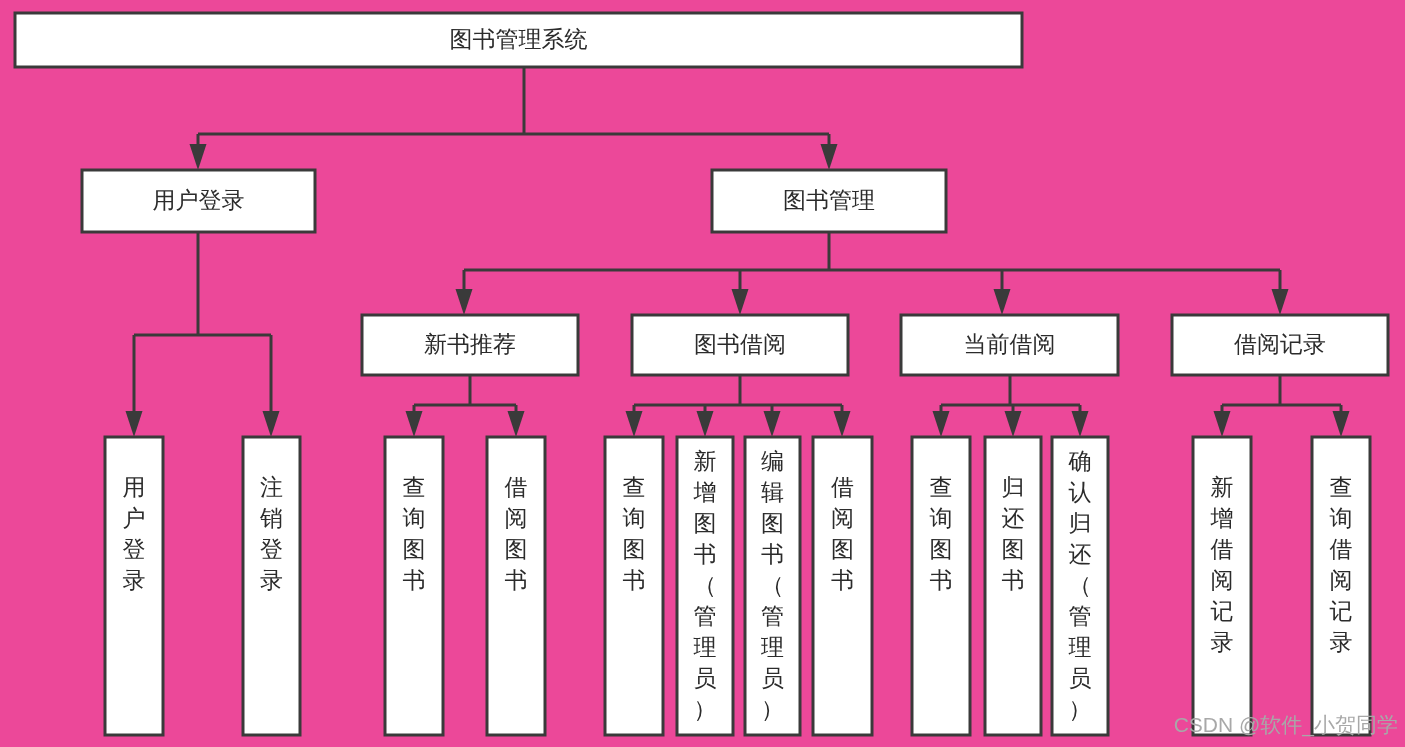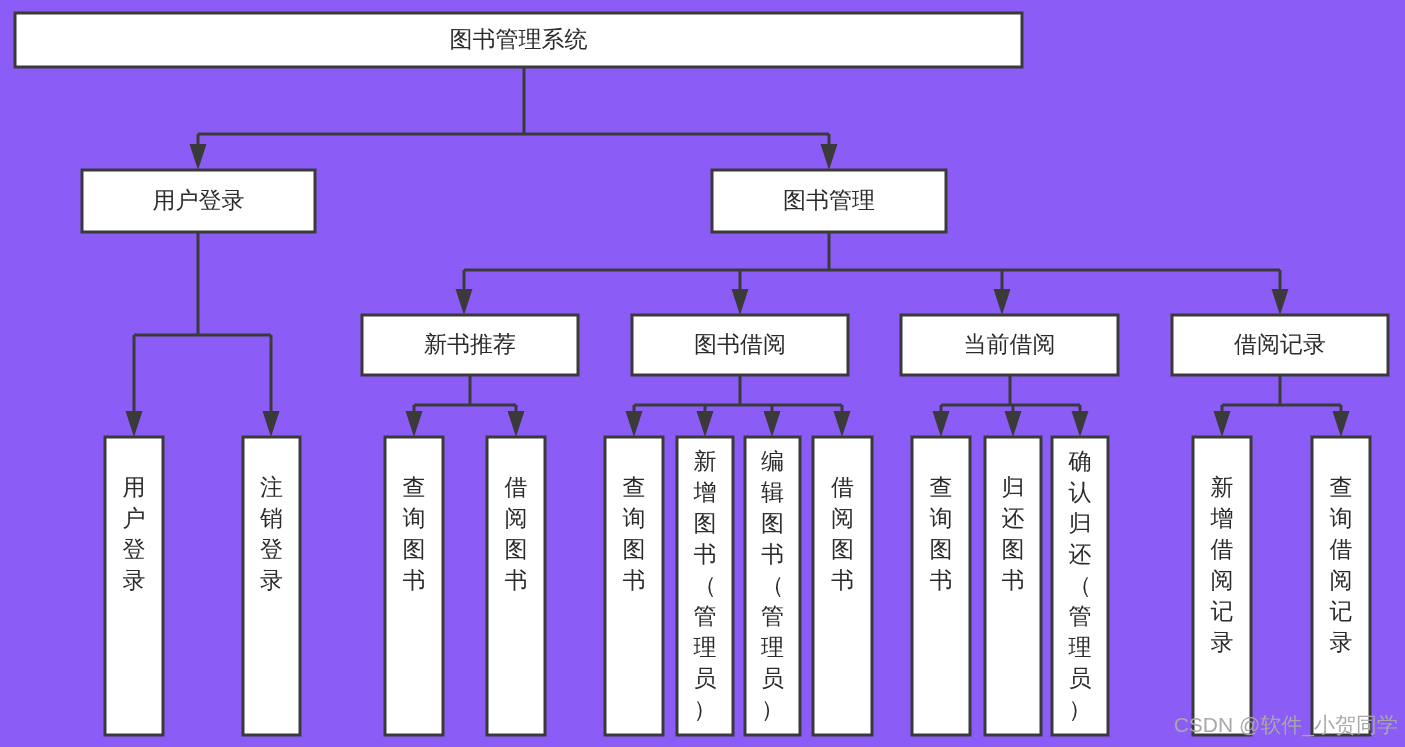--- a/index.html
+++ b/index.html
@@ -7,21 +7,21 @@
     padding: 0;
     background: #ffffff;
   }
   body {
     font-family: "Liberation Sans", "DejaVu Sans", sans-serif;
   }
   #diagram-root {
     position: relative;
     width: 1405px;
     height: 747px;
-    background: #8b5cf6;
+    background: #ec4899;
     overflow: hidden;
   }
   svg.diagram-canvas {
     position: absolute;
     left: 0;
     top: 0;
     width: 1405px;
     height: 747px;
     display: block;
   }

